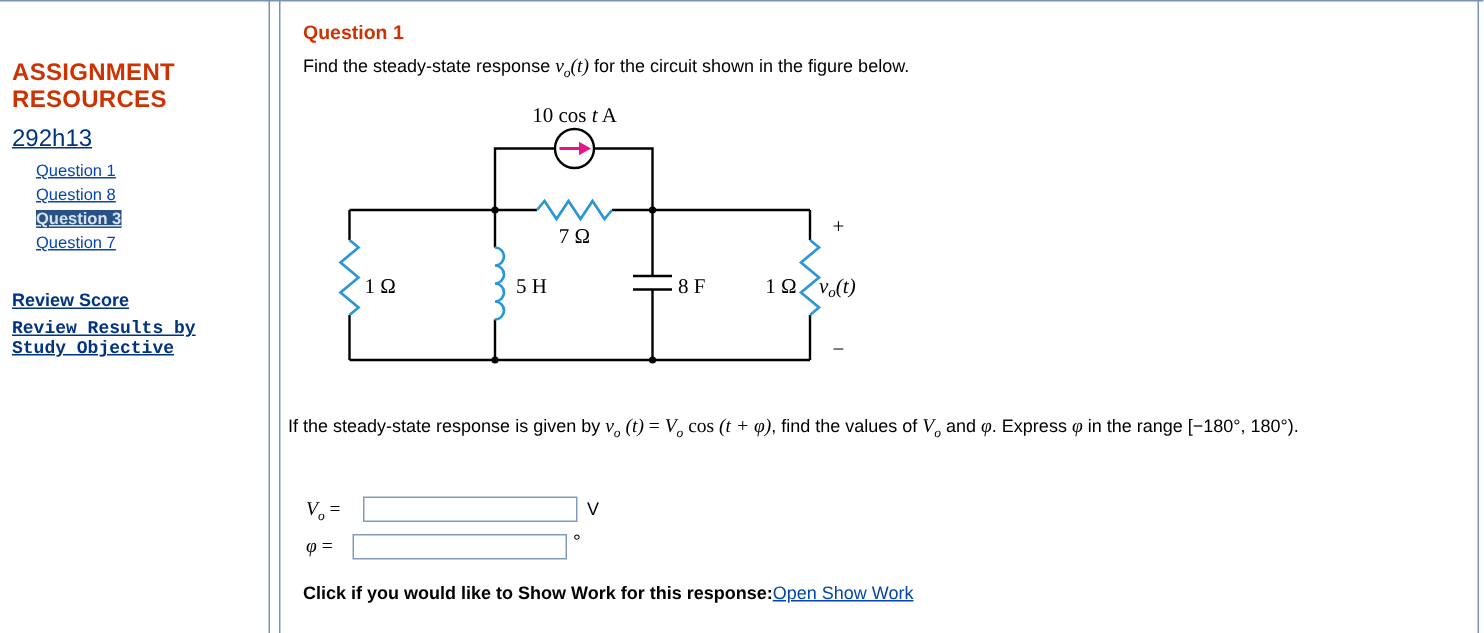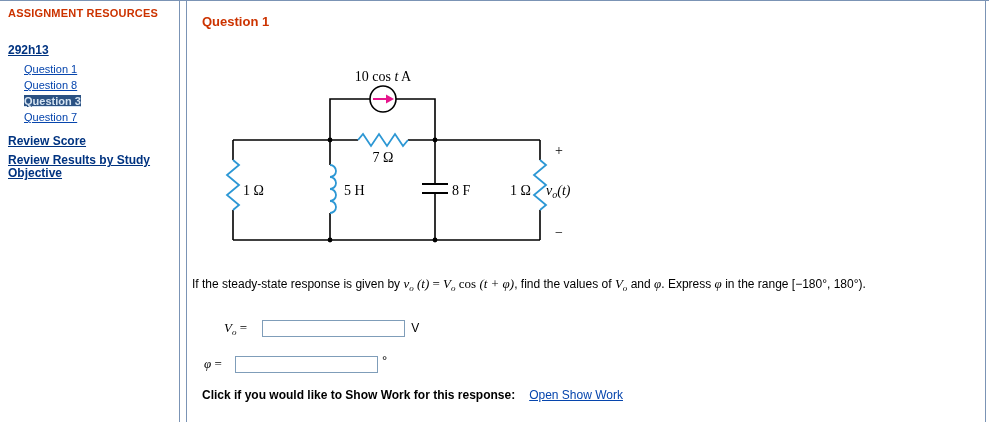--- a/index.html
+++ b/index.html
@@ -12,56 +12,56 @@
     font-size: 12px; color: #000;
   }
   .top-line { position: absolute; left: 0; top: 0; width: 989px; height: 1px;
     background: var(--frame_border, #7b94b5); }
   .vline { position: absolute; top: 0; bottom: 0; width: 1px;
     background: var(--frame_border, #7b94b5); }
   .v1 { left: 179px; } .v2 { left: 186px; } .v3 { left: 985px; }
 
   
   .sidebar { position: absolute; left: 0; top: 1px; width: 179px; padding: 6px 4px 0 8px; }
-  .sb-heading { color: var(--accent_red, #cc3300); font-weight: bold; font-size: 11px; letter-spacing: .2px; }
-  .sb-assignment { display: inline-block; margin-top: 24px; font-weight: bold; font-size: 12px;
+  .sb-heading { color: var(--accent_red, #cc3300); font-weight: bold; font-size: 16px; letter-spacing: .2px; margin-top: 33px; }
+  .sb-assignment { display: inline-block; margin-top: 8px; font-weight: normal; font-size: 16px;
     color: var(--nav_navy, #003380); text-decoration: underline; cursor: pointer; }
   .sb-questions { margin-top: 6px; margin-left: 16px; }
   .sb-q { display: table; margin-bottom: 4px; font-size: 11px; line-height: 12px;
     color: var(--link_blue, #0645ad); text-decoration: underline; cursor: pointer; }
   .sb-q.selected { background: var(--selected_bg, #2a5183); color: var(--selected_text, #d6e4f2); font-weight: bold; }
   .sb-bold { display: block; font-weight: bold; font-size: 12px; color: var(--nav_navy, #003380);
     text-decoration: underline; cursor: pointer; }
-  .sb-score { margin-top: 11px; }
-  .sb-results { margin-top: 6px; width: 162px; line-height: 13px; }
+  .sb-score { margin-top: 25px; }
+  .sb-results { margin-top: 6px; width: 162px; line-height: 13px; font-family: Liberation Mono, monospace; }
 
   
   .main { position: absolute; left: 187px; top: 1px; width: 798px; height: 421px; }
   .q-heading { position: absolute; left: 15px; top: 13px; font-size: 13px; font-weight: bold;
     color: var(--accent_red, #cc3300); }
   .prompt { position: absolute; left: 15px; top: 35px; font-size: 12px; }
   .circuit { position: absolute; left: 38px; top: 64px; }
   .clabel { font-family: "Liberation Serif", serif; font-size: 14px; fill: #000; }
   .cit { font-style: italic; }
   .followup { position: absolute; left: 5px; top: 274px; width: 778px; line-height: 17px; font-size: 12px; }
   .mi { font-family: "Liberation Serif", serif; font-style: italic; font-size: 13px; }
   .mr { font-family: "Liberation Serif", serif; font-size: 13px; }
   sub.ms { font-family: "Liberation Serif", serif; font-style: italic; font-size: 9px; }
   .ans-row { position: absolute; left: 17px; height: 20px; }
-  .row-vo { top: 319px; margin-left: 20px; }
+  .row-vo { top: 330px; }
   .row-phi { top: 352px; }
   input.answer { width: 143px; height: 17px; border: 1px solid var(--input_border, #7f9db9);
     background: #fff; font: 11px "Liberation Sans", sans-serif; padding: 1px 3px; vertical-align: middle; }
   .row-vo input { margin-left: 12px; margin-right: 6px; }
   .row-phi input { margin-left: 10px; margin-right: 4px; }
   .unit { font-size: 12px; }
   .deg { font-size: 13px; vertical-align: 3px; }
   .showwork { position: absolute; left: 15px; top: 387px; font-size: 12px; font-weight: bold; }
   .sw-link { font-weight: normal; color: var(--link_blue, #0645ad); text-decoration: underline;
-    margin-left: 14px; cursor: pointer; }
+    margin-left: 0; cursor: pointer; }
 </style>
 </head>
 <body>
 
 <div class="top-line"></div>
 <div class="vline v1"></div>
 <div class="vline v2"></div>
 <div class="vline v3"></div>
 
 <div class="sidebar">
@@ -76,20 +76,21 @@
     <a class="sb-q">Question 7</a>
   </div>
   <a class="sb-bold sb-score">Review Score</a>
   <a class="sb-bold sb-results">Review Results by Study Objective</a>
 </div>
 
 <div class="main">
 
   <div class="q-heading">Question 1</div>
 
+  <div class="prompt"><span>Find the steady-state response </span><span class="mi">v</span><sub class="ms">o</sub><span class="mi">(t)</span><span> for the circuit shown in the figure below.</span></div>
 
   <svg class="circuit" width="350" height="198" viewBox="0 0 350 198">
     <g style="stroke:#000;stroke-width:1.6;fill:none">
       <path d="M105,75 V34 H145 M171,34 H210 V75"></path>
       <path d="M8,75 H133 M183,75 H315"></path>
       <path d="M8,175 H315"></path>
       <path d="M8,75 V95 M8,145 V175"></path>
       <path d="M105,75 V100 M105,148 V175"></path>
       <path d="M210,75 V119 M210,128 V175"></path>
       <path d="M315,75 V95 M315,145 V175"></path>

